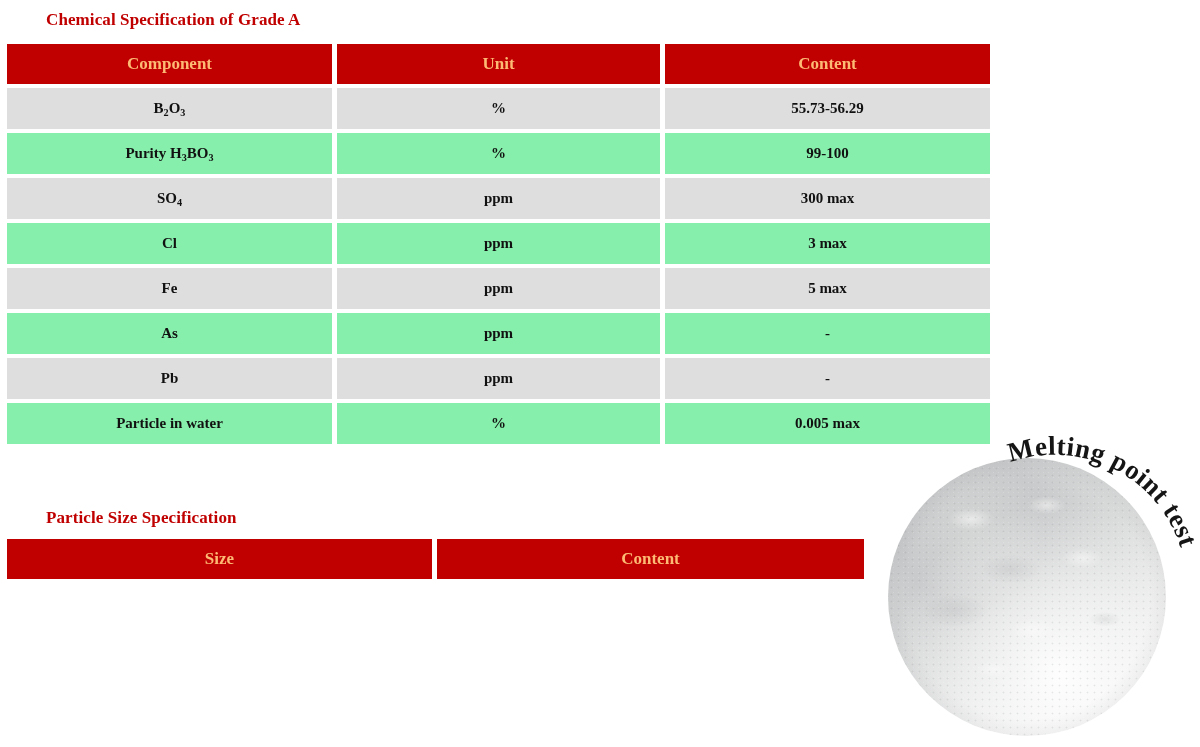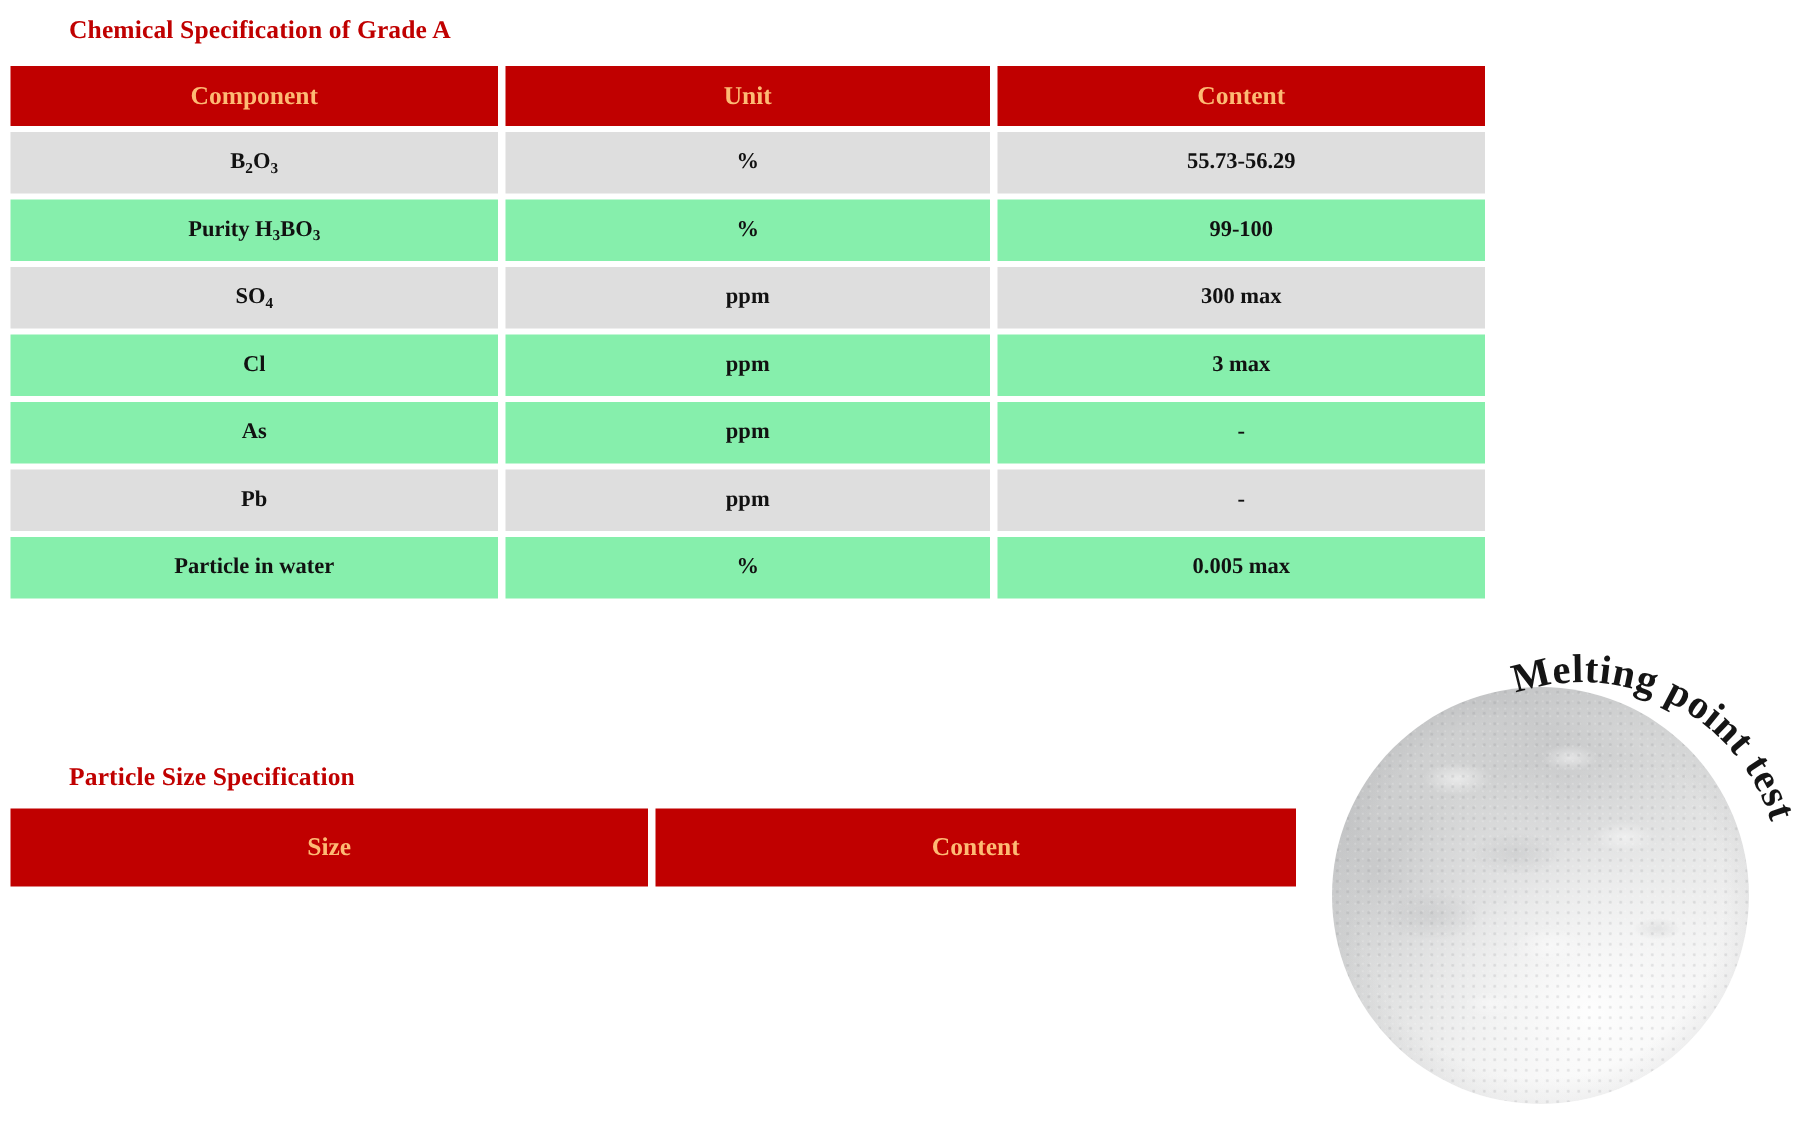--- a/index.html
+++ b/index.html
@@ -69,21 +69,21 @@
   #table-chemical tr.row-even td { background: #86efac; }
 
   
   #table-particle {
     left: 2px;
     top: 535px;
     width: 864px;
   }
   #table-particle col.c-size    { width: 425px; }
   #table-particle col.c-content { width: 427px; }
-  #table-particle th { height: 52px; }
+  #table-particle th { height: 40px; }
   #table-particle td {
     height: 56px;
     background: #cfcfcf;
     font-size: 16px;
   }
 
   sub {
     font-size: 0.68em;
     vertical-align: baseline;
     position: relative;
@@ -193,20 +193,25 @@
         <span>SO<sub>4</sub></span>
       </td>
       <td>ppm</td>
       <td>300 max</td>
     </tr>
     <tr class="row-even">
       <td>Cl</td>
       <td>ppm</td>
       <td>3  max</td>
     </tr>
+    <tr class="row-odd">
+      <td>Fe</td>
+      <td>ppm</td>
+      <td>5 max</td>
+    </tr>
     <tr class="row-even">
       <td>As</td>
       <td>ppm</td>
       <td>-</td>
     </tr>
     <tr class="row-odd">
       <td>Pb</td>
       <td>ppm</td>
       <td>-</td>
     </tr>

